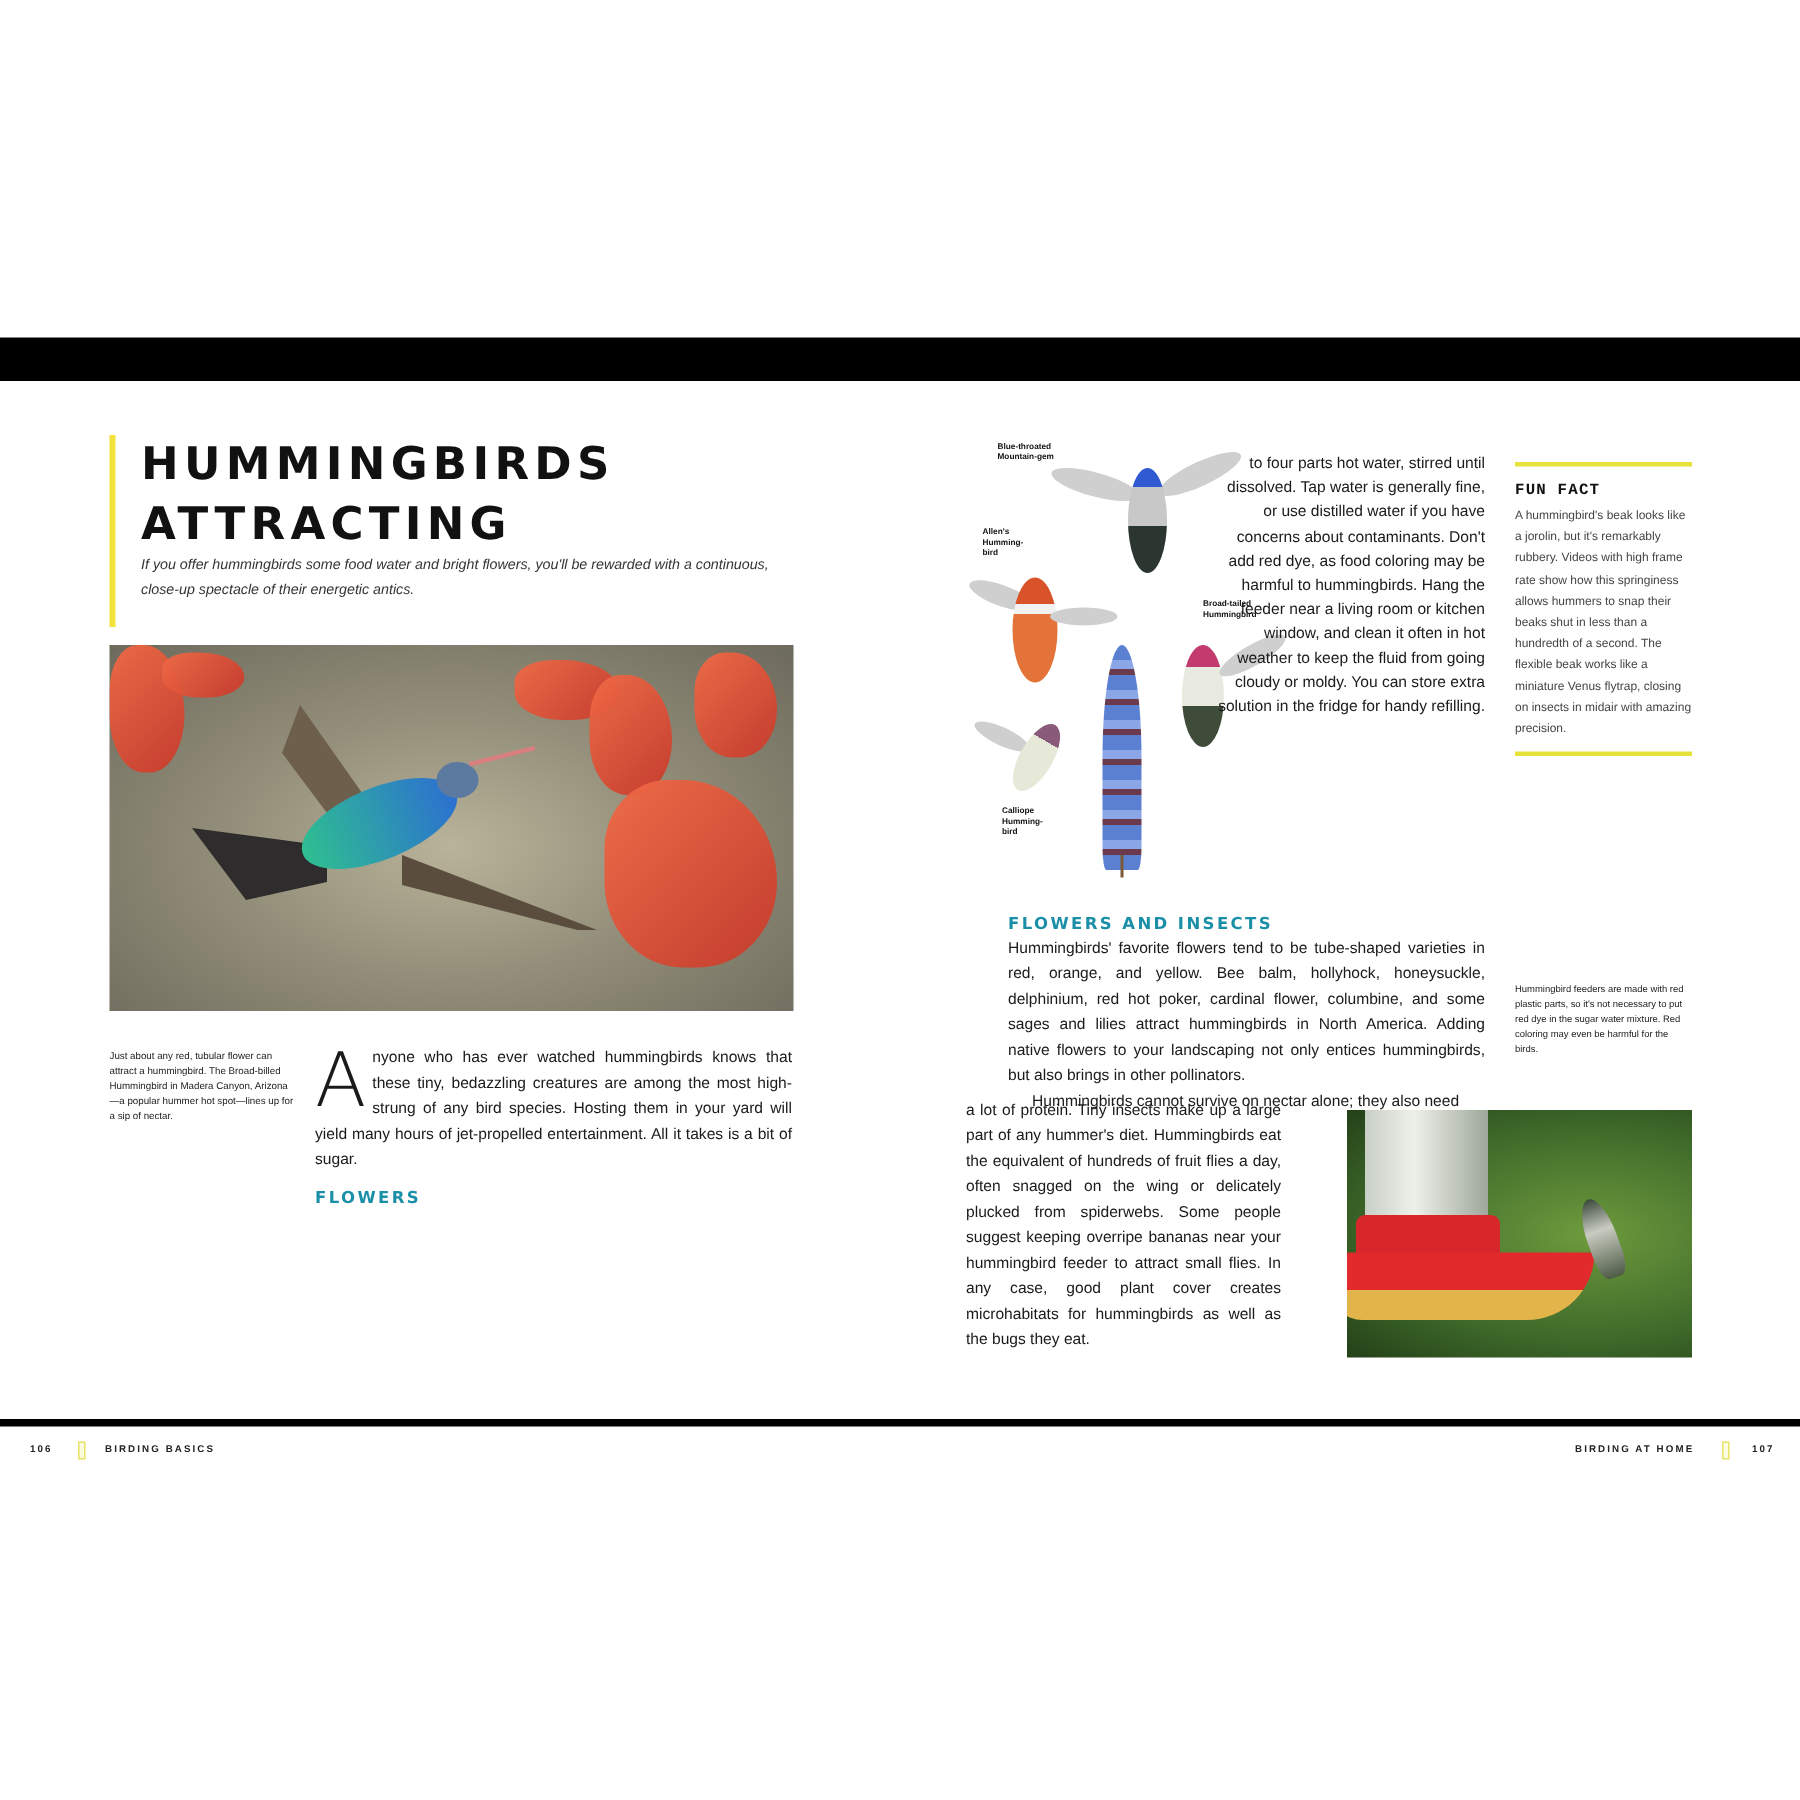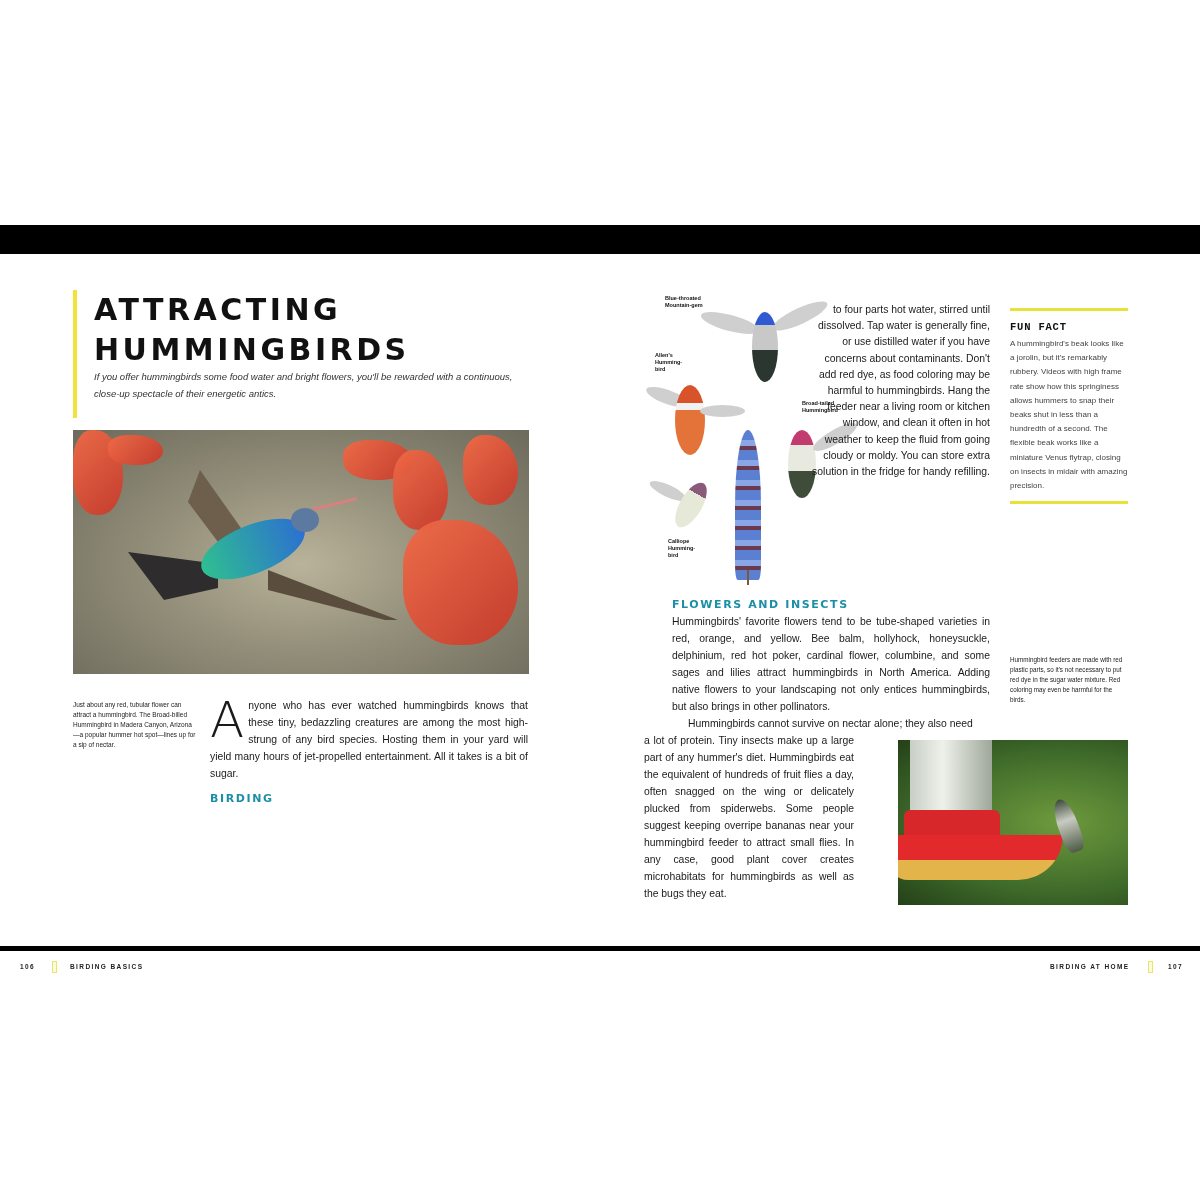--- a/index.html
+++ b/index.html
@@ -67,22 +67,22 @@
   .footer { position: absolute; top: 963px; font-size: 6.5px; font-weight: bold; letter-spacing: 1.4px; color: #222; }
   .footer-mark { position: absolute; top: 961px; width: 5px; height: 12px; border: 1px solid #e8e46a; background: #fbfbe0; }
 </style>
 </head>
 <body>
 
 <div class="top-bar"></div>
 
 <div class="title-accent"></div>
 <h1 class="title">
+  <div>HUMMINGBIRDS</div>
   <div>ATTRACTING</div>
-  <div>HUMMINGBIRDS</div>
 </h1>
 <p class="deck">If you offer hummingbirds some food water and bright flowers, you'll be rewarded with a continuous, close-up spectacle of their energetic antics.</p>
 
 <div class="main-photo" aria-label="Broad-billed hummingbird hovering near red tubular flowers">
   <div class="flower" style="left:0;top:0;width:50px;height:85px;"></div>
   <div class="flower" style="left:35px;top:5px;width:55px;height:30px;"></div>
   <div class="flower" style="left:270px;top:10px;width:70px;height:40px;"></div>
   <div class="flower" style="left:320px;top:20px;width:55px;height:80px;"></div>
   <div class="flower" style="left:390px;top:5px;width:55px;height:70px;"></div>
   <div class="flower" style="left:330px;top:90px;width:115px;height:125px;"></div>
@@ -93,21 +93,21 @@
   <div class="bird-head"></div>
   <div class="bird-beak"></div>
 </div>
 
 <p class="caption">Just about any red, tubular flower can attract a hummingbird. The Broad-billed Hummingbird in Madera Canyon, Arizona—a popular hummer hot spot—lines up for a sip of nectar.</p>
 
 <div class="col-left">
   <p>
     <span class="dropcap">A</span><span>nyone who has ever watched hummingbirds knows that these tiny, bedazzling creatures are among the most high-strung of any bird species. Hosting them in your yard will yield many hours of jet-propelled entertainment. All it takes is a bit of sugar.</span>
   </p>
-  <h2 class="section-head">BIRDING</h2>
+  <h2 class="section-head">FLOWERS</h2>
 </div>
 
 <div class="illus">
   <div class="lbl" style="left:25px;top:5px;width:60px;">Blue-throated Mountain-gem</div>
   <div class="wing" style="left:60px;top:25px;width:60px;height:16px;border-radius:50%;transform:rotate(15deg);"></div>
   <div class="wing" style="left:130px;top:18px;width:60px;height:16px;border-radius:50%;transform:rotate(-25deg);"></div>
   <div class="hb" style="left:112px;top:22px;width:26px;height:70px;background:linear-gradient(180deg,#2f5ad1 0 18%,#c8c8c8 18% 55%,#2b3630 55%);"></div>
 
   <div class="lbl" style="left:15px;top:62px;width:30px;">Allen's Humming-bird</div>
   <div class="wing" style="left:5px;top:100px;width:45px;height:14px;border-radius:50%;transform:rotate(20deg);"></div>
@@ -129,21 +129,21 @@
 <p class="col-right-top">to four parts hot water, stirred until dissolved. Tap water is generally fine, or use distilled water if you have concerns about contaminants. Don't add red dye, as food coloring may be harmful to hummingbirds. Hang the feeder near a living room or kitchen window, and clean it often in hot weather to keep the fluid from going cloudy or moldy. You can store extra solution in the fridge for handy refilling.</p>
 
 <aside class="fun">
   <div class="fun-rule"></div>
   <h3 class="fun-title">FUN FACT</h3>
   <p class="fun-text">A hummingbird's beak looks like a jorolin, but it's remarkably rubbery. Videos with high frame rate show how this springiness allows hummers to snap their beaks shut in less than a hundredth of a second. The flexible beak works like a miniature Venus flytrap, closing on insects in midair with amazing precision.</p>
   <div class="fun-rule"></div>
 </aside>
 
 <div class="col-right-mid">
-  <h2 class="section-head" style="margin-top:0;">FLOWERS AND INSECTS</h2>
+  <h2 class="section-head" style="margin-top:11px;">FLOWERS AND INSECTS</h2>
   <p>Hummingbirds' favorite flowers tend to be tube-shaped varieties in red, orange, and yellow. Bee balm, hollyhock, honeysuckle, delphinium, red hot poker, cardinal flower, columbine, and some sages and lilies attract hummingbirds in North America. Adding native flowers to your landscaping not only entices hummingbirds, but also brings in other pollinators.</p>
   <p class="indent">Hummingbirds cannot survive on nectar alone; they also need</p>
 </div>
 <p class="col-right-low">a lot of protein. Tiny insects make up a large part of any hummer's diet. Hummingbirds eat the equivalent of hundreds of fruit flies a day, often snagged on the wing or delicately plucked from spiderwebs. Some people suggest keeping overripe bananas near your hummingbird feeder to attract small flies. In any case, good plant cover creates microhabitats for hummingbirds as well as the bugs they eat.</p>
 
 <p class="caption-right">Hummingbird feeders are made with red plastic parts, so it's not necessary to put red dye in the sugar water mixture. Red coloring may even be harmful for the birds.</p>
 
 <div class="feeder-photo" aria-label="Ruby-throated hummingbird perched on a red feeder">
   <div class="jar"></div>
   <div class="cap"></div>

